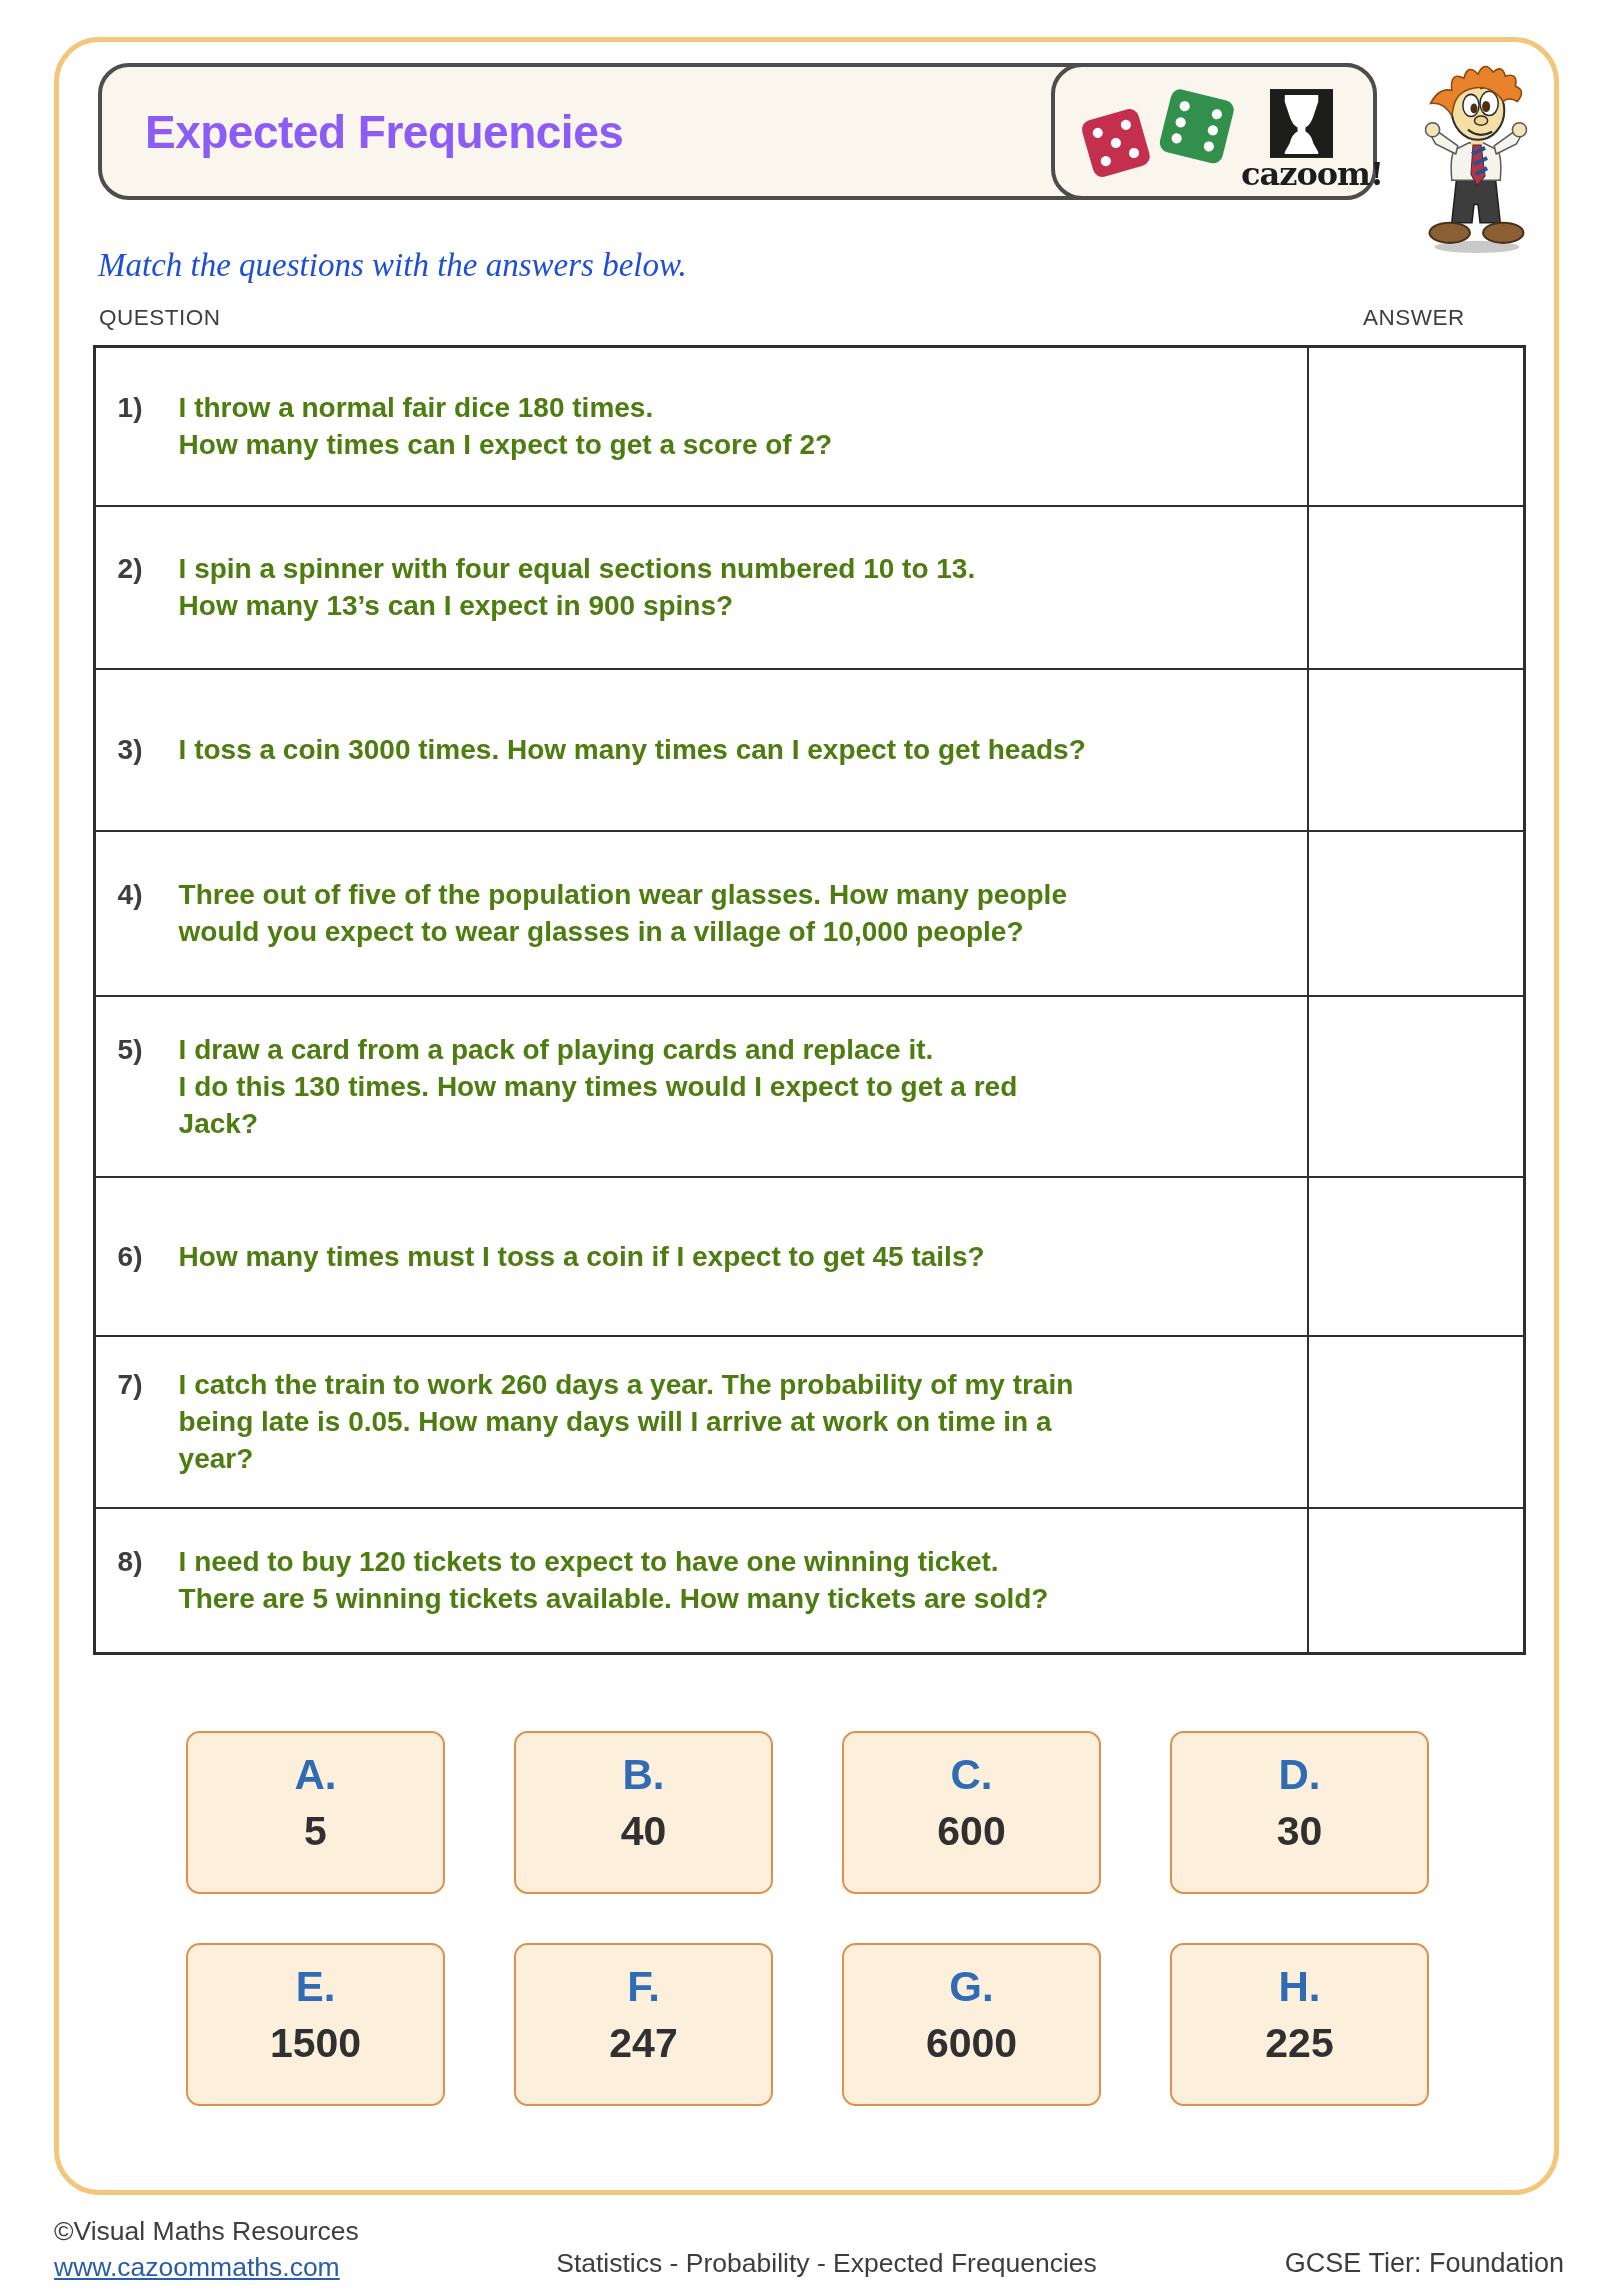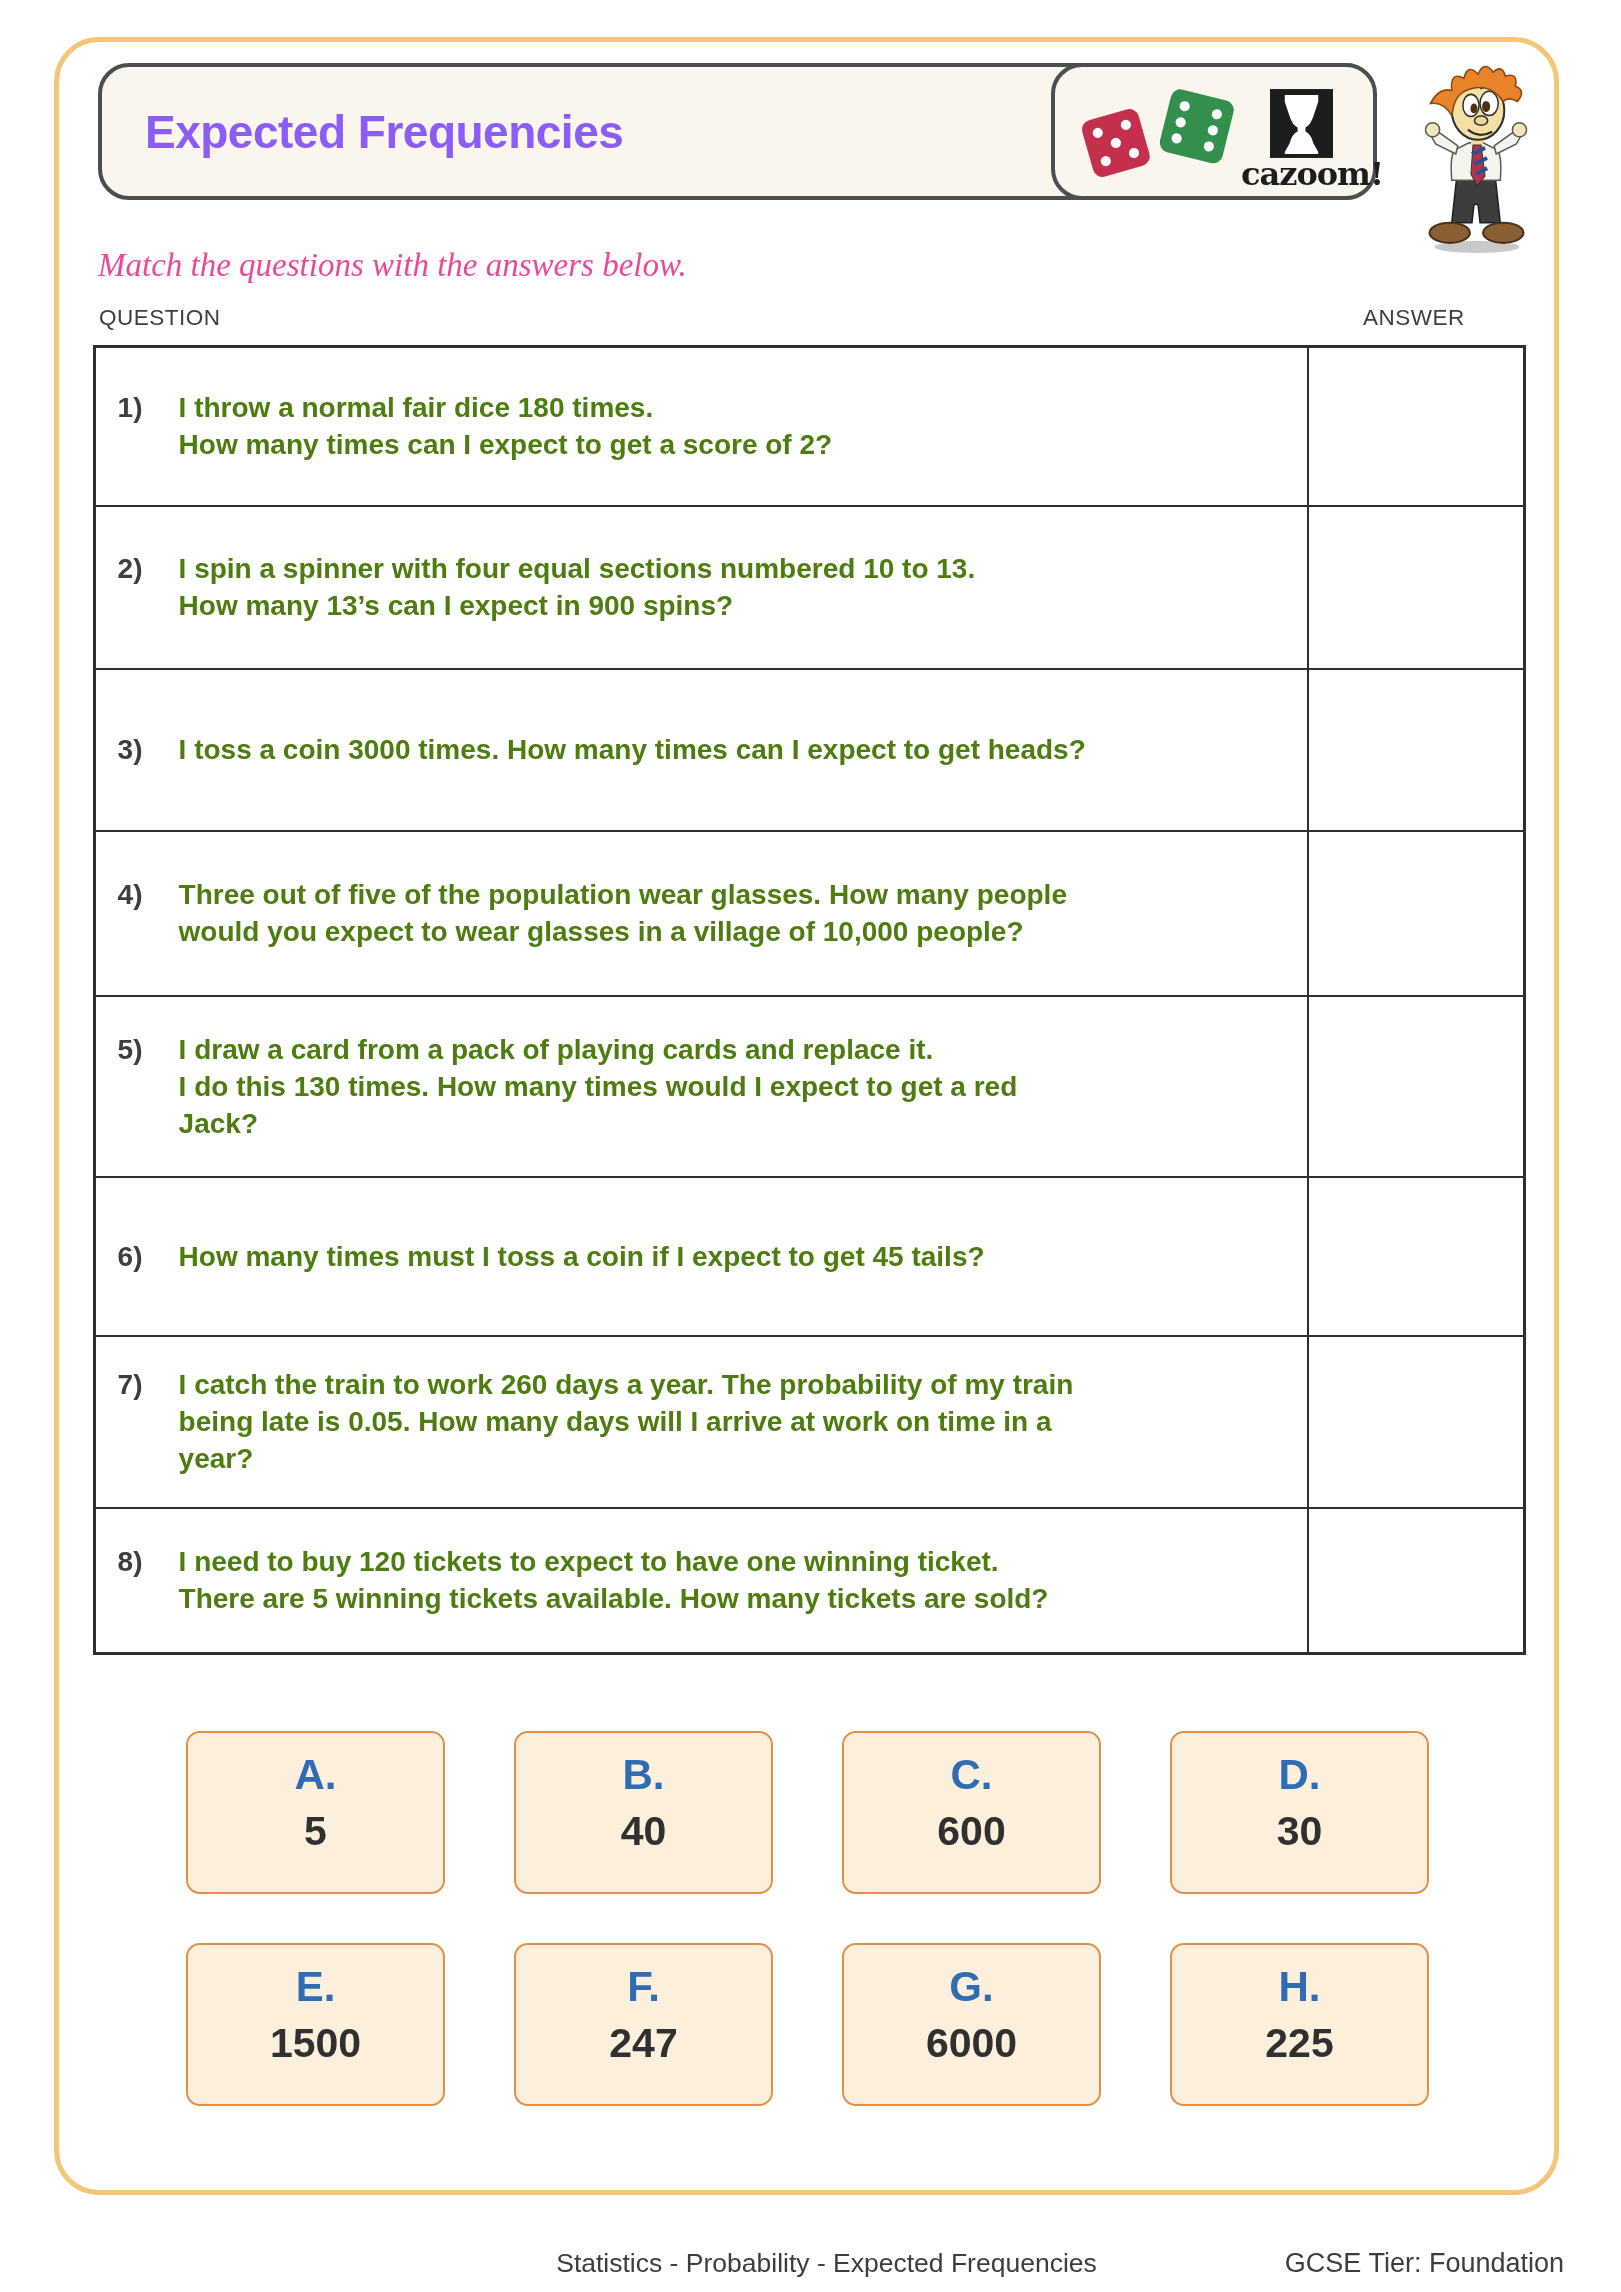--- a/index.html
+++ b/index.html
@@ -14,21 +14,21 @@
   .logo-box{position:absolute;left:1051px;top:63px;width:318px;height:129px;
         background:#faf6ee;border:4.9px solid #4d4d4d;border-radius:31px;}
   .dice-svg{position:absolute;left:5.9px;top:2px;}
   .cazoom{position:absolute;left:186px;top:21.6px;width:120px;}
   .cazoom-square{display:block;margin:0 auto;}
   .cazoom-text{font-family:"DejaVu Serif",serif;font-weight:bold;font-size:32px;color:#1d1d1b;
         letter-spacing:-1px;margin-top:0px;line-height:33px;}
   .mascot{position:absolute;left:1419px;top:57px;width:114px;height:198px;}
   
   .instruction{position:absolute;left:98px;top:247px;font-family:"Liberation Serif",serif;
-        font-style:italic;font-size:33px;color:#ec4899;}
+        font-style:italic;font-size:33px;color:#1d4ed8;}
   .col-header{font-size:22.5px;color:#3f3f3f;letter-spacing:0.5px;}
   .qh{position:absolute;left:99px;top:305px;}
   .ah{position:absolute;left:1306px;top:305px;width:216px;text-align:center;}
   
   table.qtable{position:absolute;left:93px;top:345px;width:1429px;border-collapse:collapse;
         table-layout:fixed;}
   table.qtable td{border:2.9px solid #2e2e2e;vertical-align:middle;padding:0;}
   table.qtable{border:3.9px solid #2e2e2e;}
   td.q-cell{width:1211px;}
   td.a-cell{width:214px;background:#ffffff;}
@@ -238,16 +238,20 @@
         <div class="card-letter">G.</div>
         <div class="card-value">6000</div>
       </div>
       <div class="card">
         <div class="card-letter">H.</div>
         <div class="card-value">225</div>
       </div>
     </div>
   </div>
 
+  <div class="footer-left">
+    <div>©Visual Maths Resources</div>
+    <div class="website">www.cazoommaths.com</div>
+  </div>
   <div class="footer-center">Statistics - Probability - Expected Frequencies</div>
   <div class="footer-right">GCSE Tier: Foundation</div>
 </div>
 
 
 </body></html>

